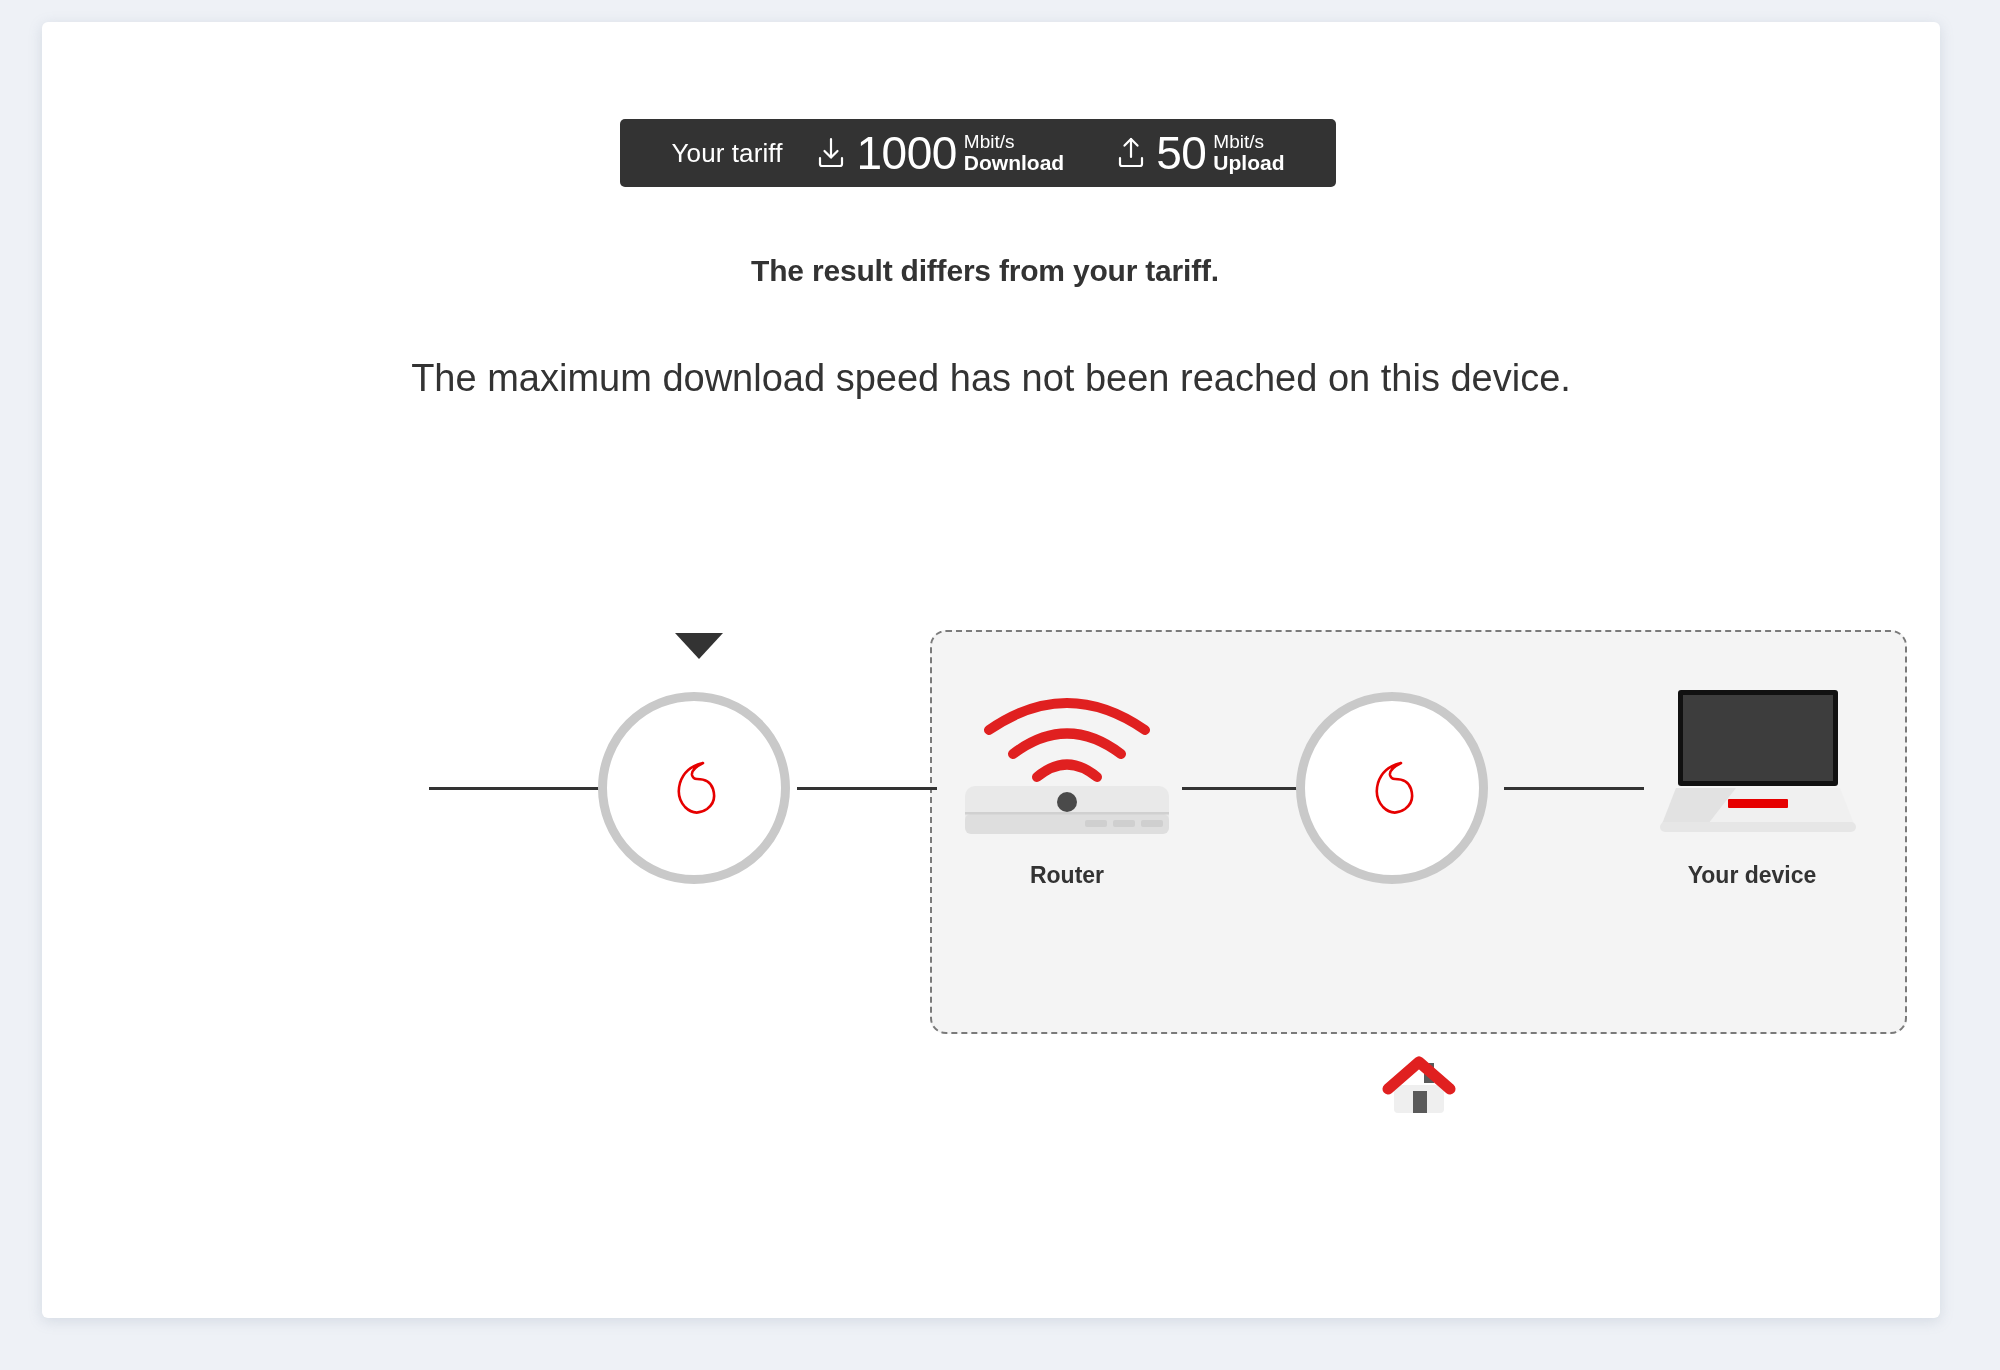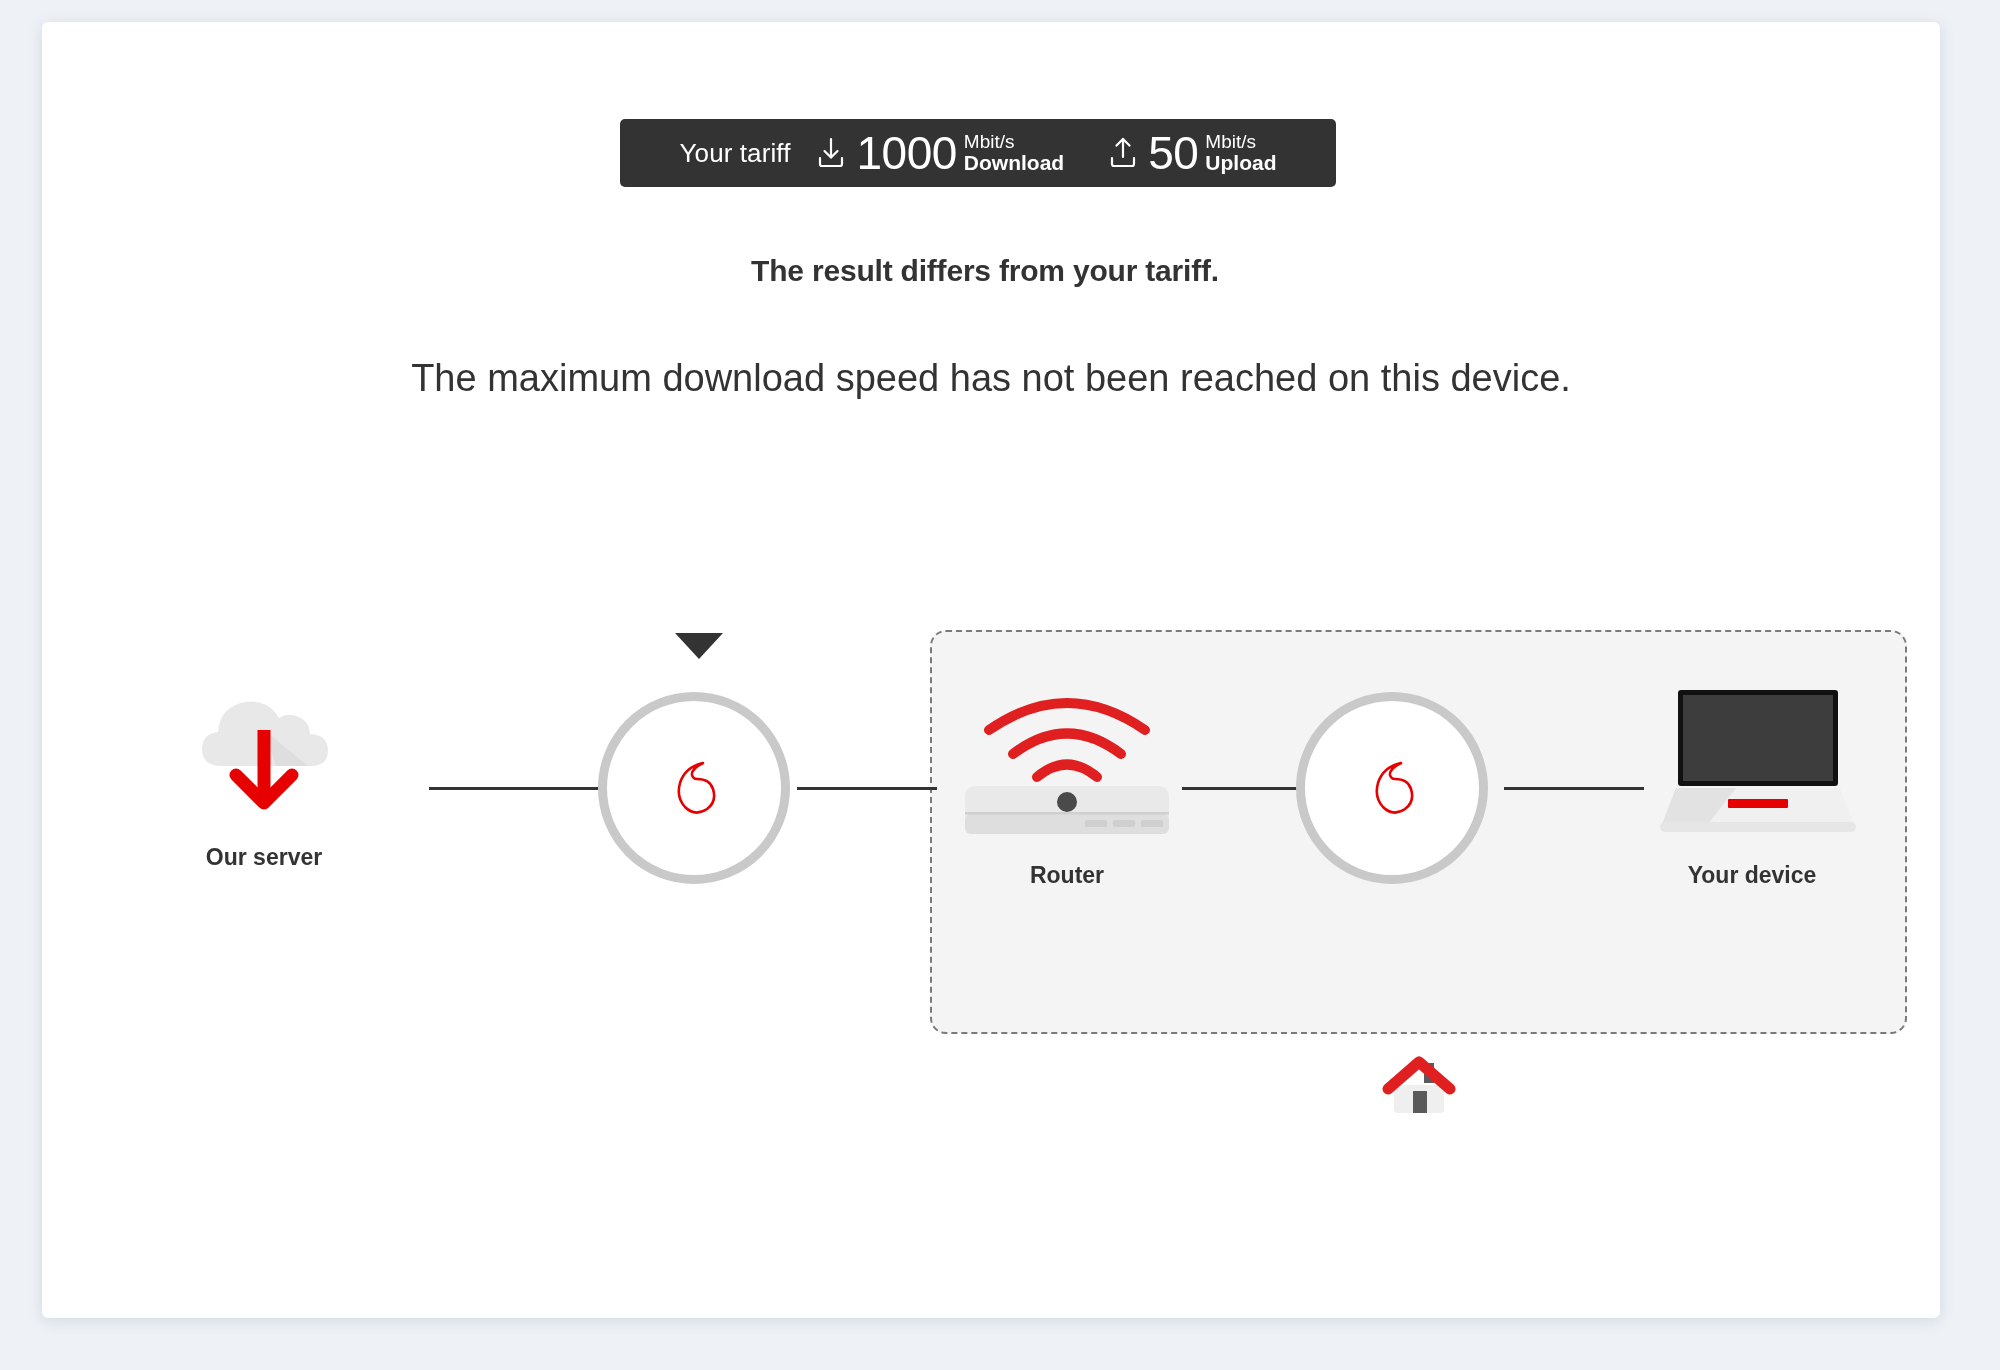--- a/index.html
+++ b/index.html
@@ -32,21 +32,21 @@
     position: absolute;
     left: 578px;
     top: 97px;
     width: 716px;
     height: 68px;
     background: #333333;
     border-radius: 5px;
     display: flex;
     align-items: center;
     justify-content: center;
-    gap: 0;
+    gap: 8px;
     color: #ffffff;
   }
   #tariff-label {
     font-size: 26px;
     letter-spacing: .1px;
     margin-right: 26px;
   }
   .tariff-metric {
     display: flex;
     align-items: center;
@@ -259,29 +259,20 @@
 
   <div id="tooltip-tail"></div>
 
   <div id="home-panel"></div>
 
   <div class="conn-line" id="line-1"></div>
   <div class="conn-line" id="line-2"></div>
   <div class="conn-line" id="line-3"></div>
   <div class="conn-line" id="line-4"></div>
 
-  <div id="server-node">
-    <svg id="server-icon" viewBox="0 0 176 176">
-      <path d="M46 104 Q26 104 26 87 Q26 72 42 70 Q44 44 70 40 Q92 37 103 56 Q112 50 123 55 Q134 60 134 72 Q152 73 152 89 Q152 104 134 104 Z" fill="#e8e8e8"></path>
-      <path d="M88 68 L132 104 L100 104 Z" fill="#dedede"></path>
-      <path d="M88 68 L88 140" stroke="#e60000" stroke-width="13" fill="none" stroke-linecap="butt"></path>
-      <path d="M60 113 L88 141 L116 113" stroke="#e60000" stroke-width="13" fill="none" stroke-linecap="round" stroke-linejoin="round"></path>
-    </svg>
-    <span class="node-label">Our server</span>
-  </div>
 
   <div class="vf-circle" id="vf-circle-1">
     <svg class="vf-logo" viewBox="0 0 62 62">
       <path d="M40 6 Q22 10 17 26 Q13 40 22 50 Q32 60 44 52 Q54 45 50 32 Q47 22 34 22 Q30 22 29 18 Q28 12 40 6 Z" fill="none" stroke="#e60000" stroke-width="2.6" stroke-linejoin="round" stroke-linecap="round"></path>
     </svg>
   </div>
 
   <div id="router-node">
     <svg id="router-icon" viewBox="0 0 212 160">
       <path d="M28 48 Q106 -6 184 48" stroke="#e02020" stroke-width="10" fill="none" stroke-linecap="round"></path>

